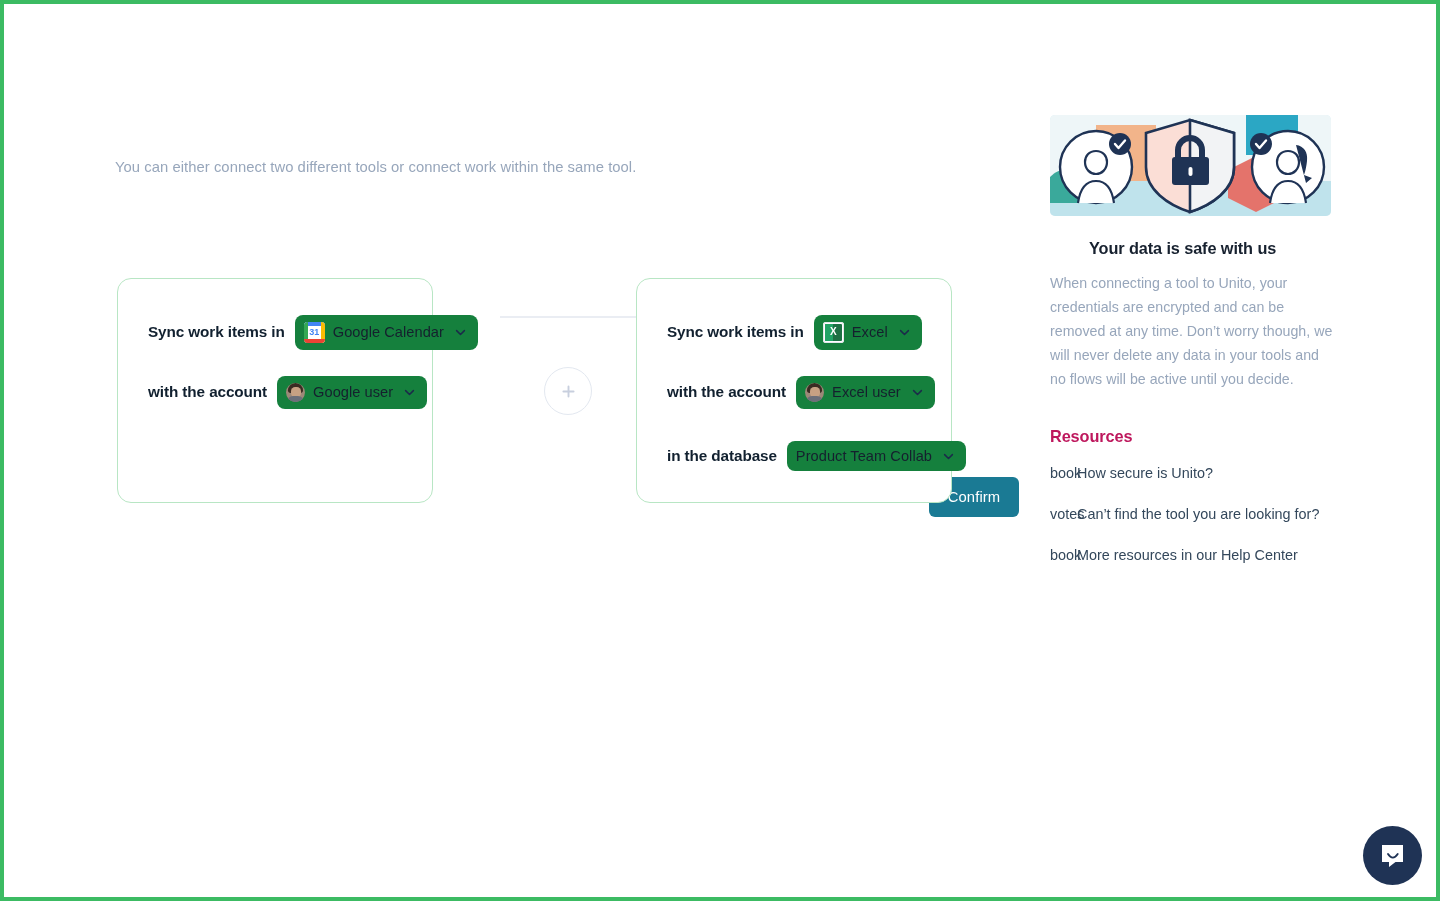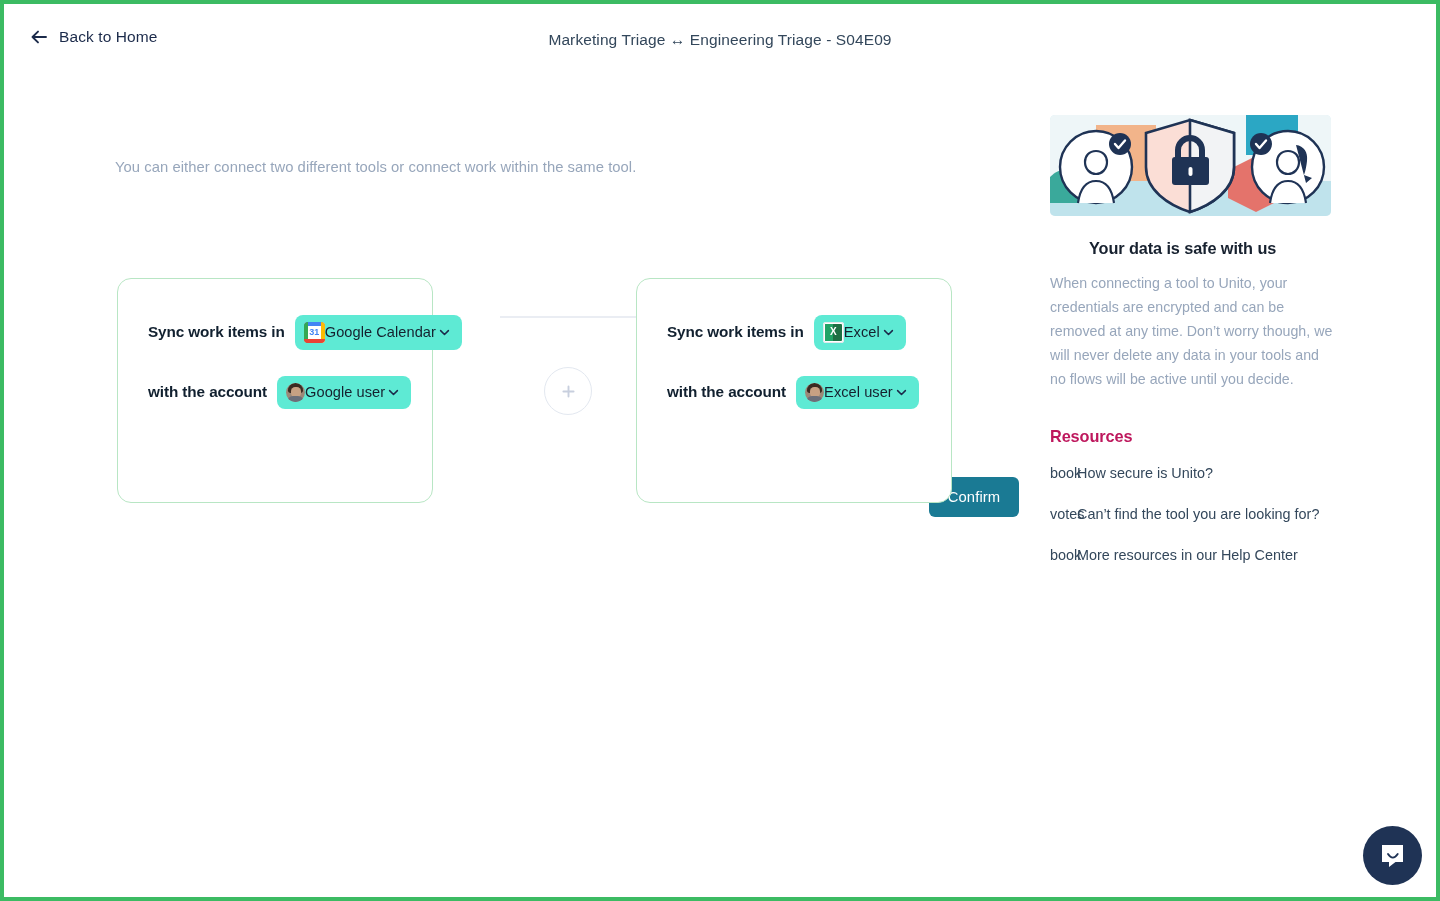--- a/index.html
+++ b/index.html
@@ -88,22 +88,22 @@
   .row.r1 { top: 36px; }
   .row.r2 { top: 96px; }
   .row.r3 { top: 160px; }
 
   .row-label {
     font-size: 15.3px; font-weight: 700; color: #11202f;
     white-space: nowrap; letter-spacing: -0.1px;
   }
 
   .pill {
-    display: inline-flex; align-items: center; 
-    background: #5eead4; border-radius: 8px;
+    display: inline-flex; align-items: center; gap: 8px;
+    background: #15803d; border-radius: 8px;
     padding: 7px 11px 7px 9px;
     cursor: pointer; white-space: nowrap;
   }
   .pill-text {
     font-size: 14.6px; color: #15202e; letter-spacing: .05px;
   }
   .chev { width: 13px; height: 13px; display: block; flex: 0 0 auto; margin-left: 2px; }
 
   
   .gcal-icon {
@@ -219,31 +219,20 @@
     display: flex; align-items: center; justify-content: center;
     cursor: pointer;
   }
   .chat-widget svg { display:block; }
 </style>
 </head>
 <body>
 
 <div id="page">
 
-  <div class="header">
-    <div class="back-link">
-      <span>
-        <svg class="back-arrow" viewBox="0 0 18 18" fill="none">
-          <path d="M16 9H2.5M2.5 9L8 3.6M2.5 9L8 14.4" stroke="#1b2a4a" stroke-width="1.9" stroke-linecap="round" stroke-linejoin="round"></path>
-        </svg>
-      </span>
-      <span class="back-label">Back to Home</span>
-    </div>
-    <div class="header-title">Marketing Triage ↔ Engineering Triage - S04E09</div>
-  </div>
 
   <div class="content">
 
     <div class="page-sub">You can either connect two different tools or connect work within the same tool.</div>
 
     <div class="connector"></div>
     <div class="plus-circle">
       <svg width="15" height="15" viewBox="0 0 15 15" fill="none">
         <path d="M7.5 2.4v10.2M2.4 7.5h10.2" stroke="#c8cfde" stroke-width="1.9" stroke-linecap="round"></path>
       </svg>
@@ -318,20 +307,31 @@
           </span>
           <span class="pill-text">Excel user</span>
           <span>
             <svg class="chev" viewBox="0 0 13 13" fill="none">
               <path d="M2.6 4.6L6.5 8.5l3.9-3.9" stroke="#1b2a4a" stroke-width="1.5" stroke-linecap="round" stroke-linejoin="round"></path>
             </svg>
           </span>
         </span>
       </div>
 
+      <div class="row r3">
+        <span class="row-label">in the database</span>
+        <span class="pill">
+          <span class="pill-text">Product Team Collab</span>
+          <span>
+            <svg class="chev" viewBox="0 0 13 13" fill="none">
+              <path d="M2.6 4.6L6.5 8.5l3.9-3.9" stroke="#1b2a4a" stroke-width="1.5" stroke-linecap="round" stroke-linejoin="round"></path>
+            </svg>
+          </span>
+        </span>
+      </div>
     </div>
 
     <button class="confirm-btn">Confirm</button>
 
     <div class="side">
 
       <div class="illustration">
         <svg width="281" height="101" viewBox="0 0 281 101">
           <rect width="281" height="101" fill="#eef6f8"></rect>
           <rect x="0" y="66" width="281" height="35" fill="#bfe3ec"></rect>

